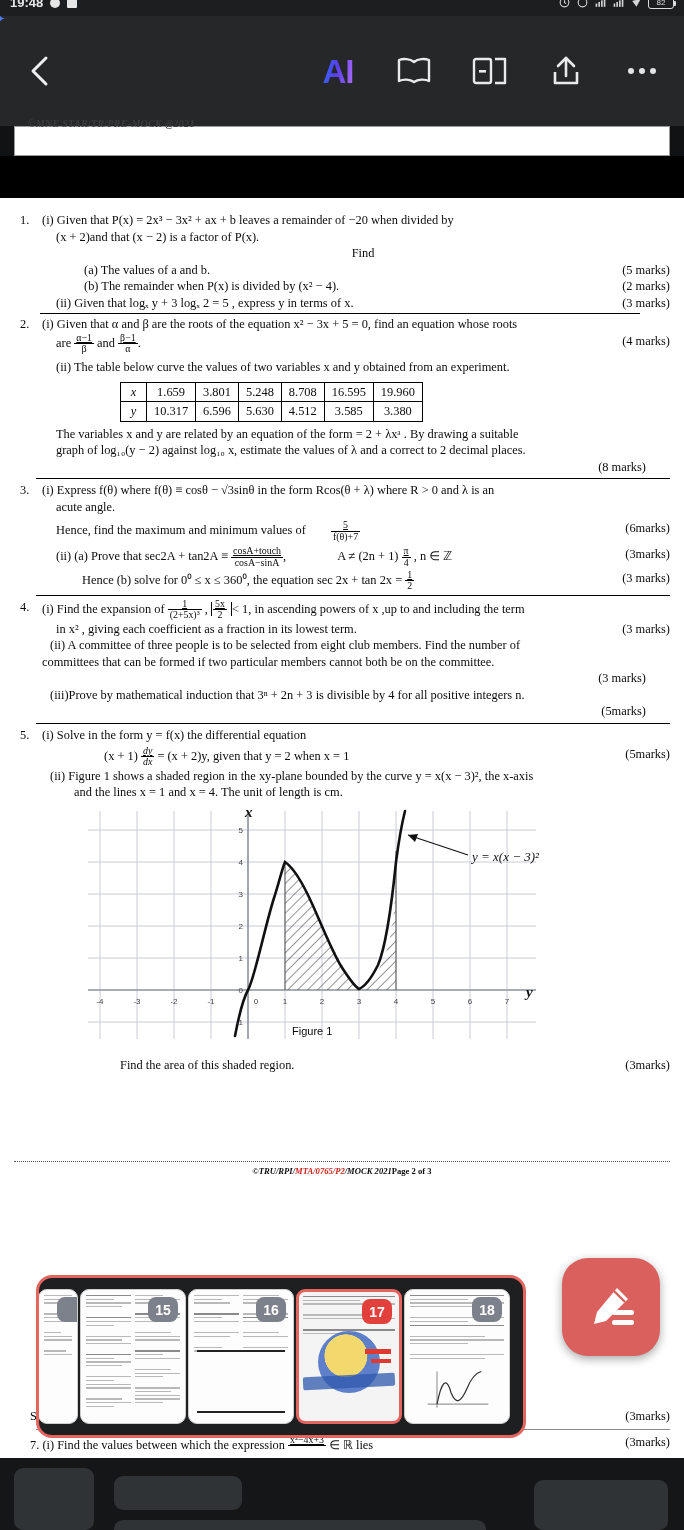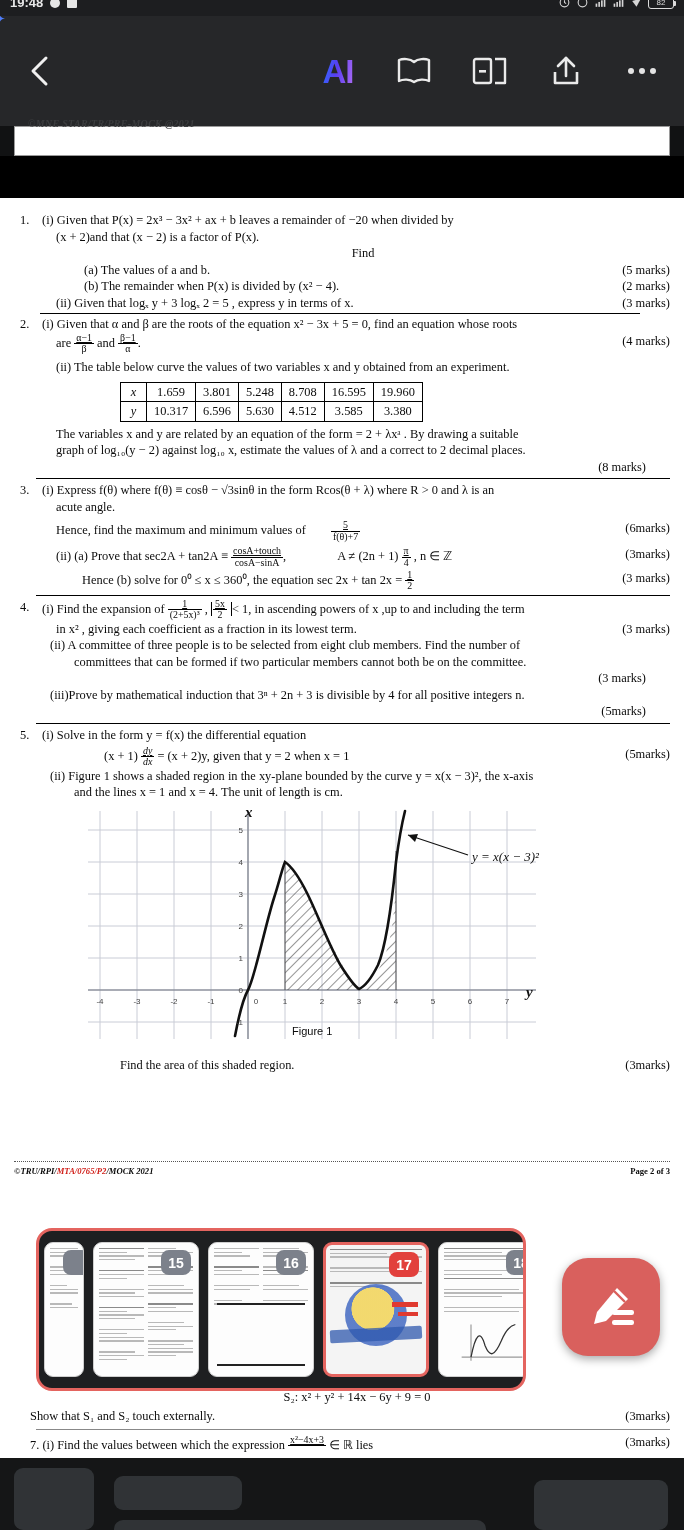--- a/index.html
+++ b/index.html
@@ -87,39 +87,39 @@
   table.vt td.lbl { font-style:italic; width:26px; }
 
   
   .figwrap { position:relative; margin:2px 0 0 0; height:258px; }
   .figcap { position:absolute; left:292px; top:222px; font-family:"Liberation Sans",sans-serif;
             font-weight:400; font-size:11px; }
 
   
   .pfooter { position:absolute; left:14px; right:14px; bottom:22px; }
   .pf-line { border-top:1px dotted #555; margin-bottom:4px; }
-  .pf-row { display:flex; justify-content:space-between; font-size:8.6px;
+  .pf-row { display:flex; justify-content:center; font-size:8.6px;
             font-style:italic; font-weight:700; font-family:"Liberation Serif",serif; }
   .pf-red { color:#d0201a; }
   .pf-right{ font-style:normal; }
 
   
   .page2 {
     position:absolute; left:0; top:1198px; width:684px; height:262px;
     background:#fff; z-index:9; overflow:hidden;
     font-family:"Liberation Serif",serif; font-size:12.4px; color:#0b0b0b;
   }
   .p2line { padding:2px 14px 2px 44px; }
   .p2rule { border-top:1px solid #888; margin:3px 14px 3px 36px; }
 
   
   .thumbstrip {
-    position:absolute; left:36px; top:1228px; width:490px; height:163px;
+    position:absolute; left:36px; top:1275px; width:490px; height:163px;
     background:#1e1f21; border:3px solid #e4645f; border-radius:16px;
-    display:flex; align-items:center; gap:9px; padding:0 9px;
+    display:flex; align-items:center; gap:2px; padding:0 3px;
     z-index:50; overflow:hidden;
   }
   .thumb {
     position:relative; width:106px; height:135px; background:#fdfdfd;
     border-radius:9px; border:1px solid #cfcfcf; overflow:hidden; flex:none; cursor:pointer;
   }
   .thumb.partial { width:40px; margin-left:-4px; }
   .thumb.sel { border:3px solid #e4645f; }
   .tbadge {
     position:absolute; right:7px; top:7px; min-width:30px; height:25px;
@@ -378,21 +378,21 @@
               <span class="den">2</span>
             </span>
           </span>
           <span>&lt; 1, in ascending powers of x ,up to and including the term</span>
         </div>
         <div style="margin-left:14px;">
           <span class="marks">(3 marks)</span>
           <span>in x² , giving each coefficient as a fraction in its lowest term.</span>
         </div>
         <div style="margin-left:8px;">(ii) A committee of three people is to be selected from eight club members. Find the number of</div>
-        <div style="margin-left:32px;">committees that can be formed if two particular members cannot both be on the committee.</div>
+        <div style="">committees that can be formed if two particular members cannot both be on the committee.</div>
         <div style="text-align:right;padding-right:24px;">(3 marks)</div>
         <div style="margin-left:8px;">(iii)Prove by mathematical induction that 3ⁿ + 2n + 3 is divisible by 4 for all positive integers n.</div>
         <div style="text-align:right;padding-right:24px;">(5marks)</div>
       </div>
     </div>
     <div class="rule-wide"></div>
 
     <div class="q">
       <div style="position:relative;padding-left:22px;">
         <span class="qnum" style="left:0;">5.</span>

